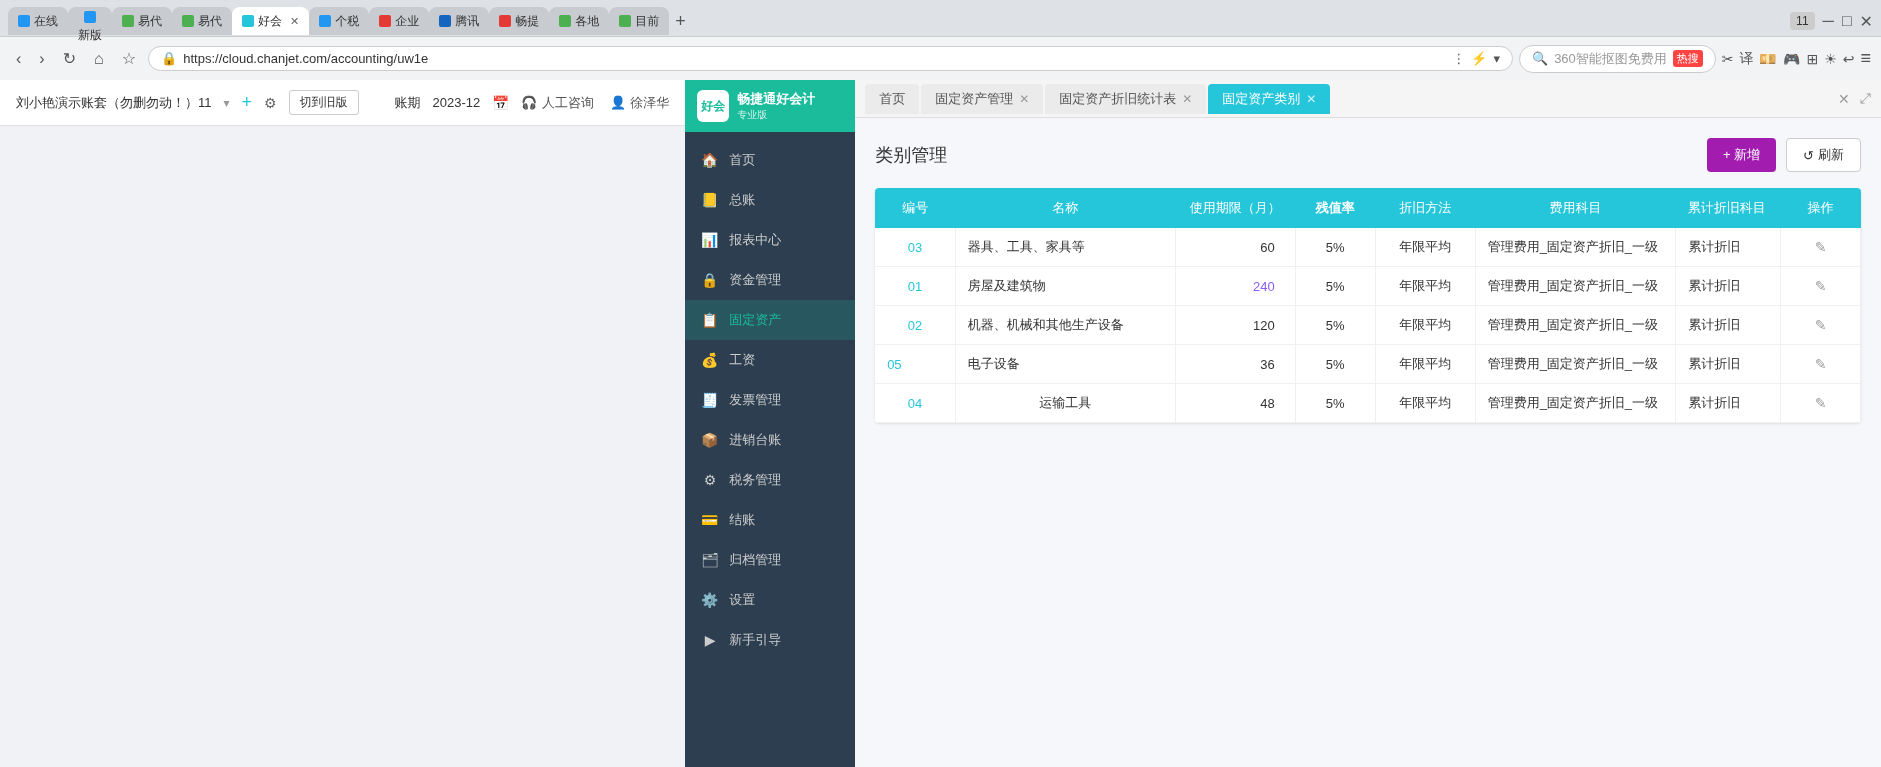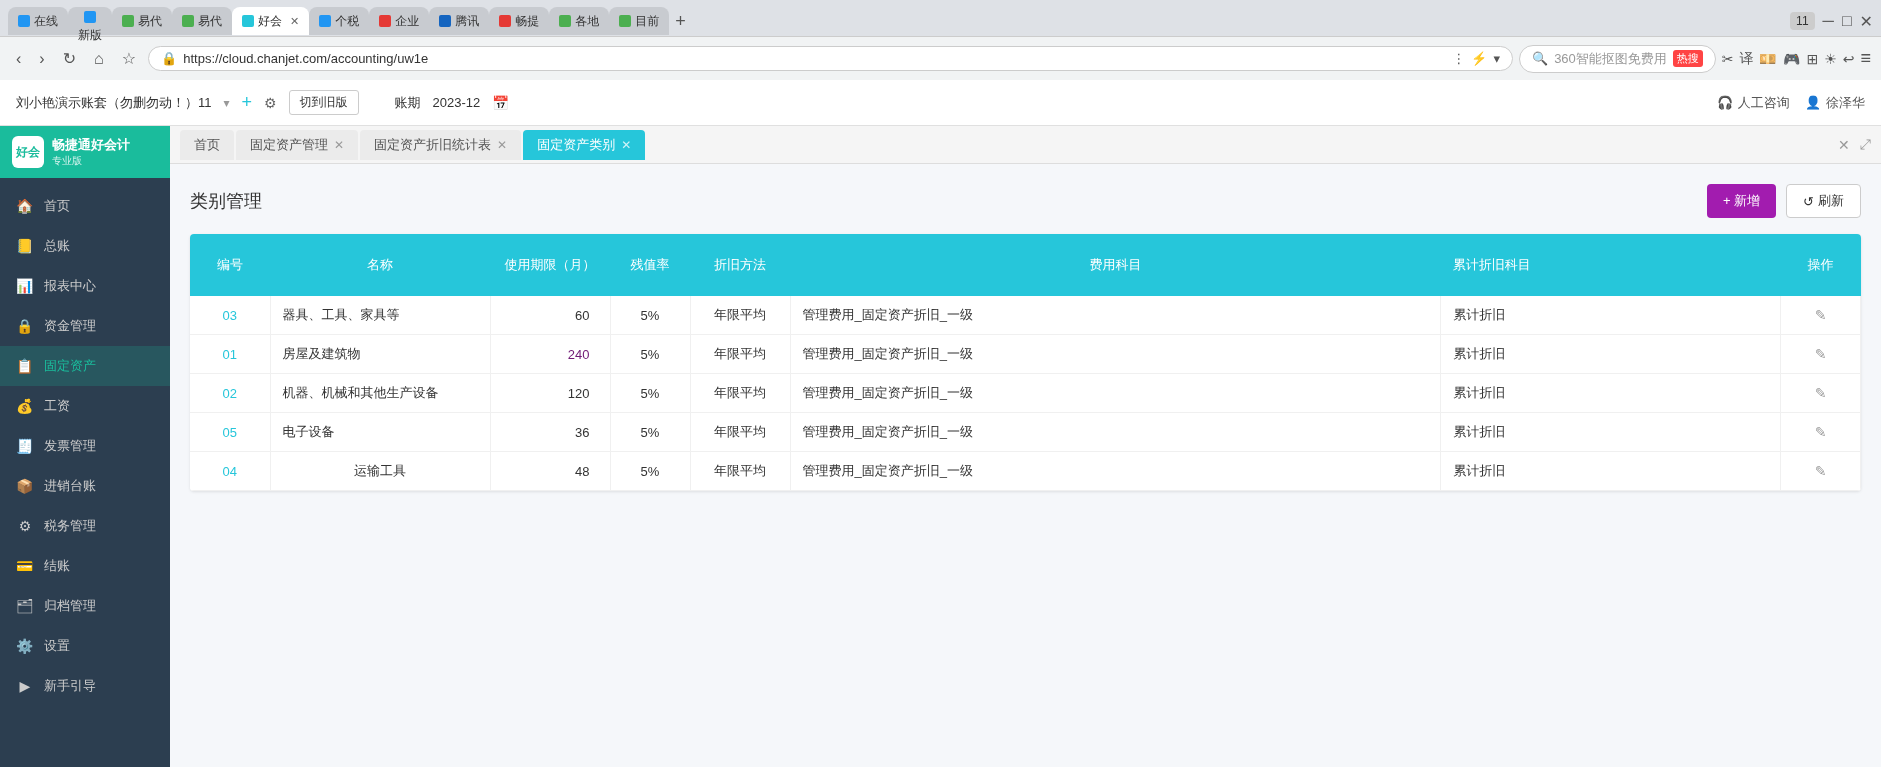--- a/index.html
+++ b/index.html
@@ -92,21 +92,21 @@
     <button style="background:none;border:none;color:#555;font-size:14px;cursor:pointer;">译</button>
     <button style="background:none;border:none;color:#555;font-size:14px;cursor:pointer;">💴</button>
     <button style="background:none;border:none;color:#555;font-size:14px;cursor:pointer;">🎮</button>
     <button style="background:none;border:none;color:#555;font-size:14px;cursor:pointer;">⊞</button>
     <button style="background:none;border:none;color:#555;font-size:14px;cursor:pointer;">☀</button>
     <button style="background:none;border:none;color:#555;font-size:14px;cursor:pointer;">↩</button>
     <button style="background:none;border:none;color:#555;font-size:18px;cursor:pointer;">≡</button>
   </div>
 </div>
 
-<div style="display:flex;flex-direction:column;height:calc(767px - 80px);">
+<div style="display:flex;flex-direction:row;height:calc(767px - 80px);">
 
   <div style="background:#fff;border-bottom:1px solid #e0e0e0;padding:0 16px;height:46px;display:flex;align-items:center;gap:12px;flex-shrink:0;">
     <span style="font-size:13px;color:#333;">刘小艳演示账套（勿删勿动！）11</span>
     <span style="color:#999;font-size:12px;cursor:pointer;">▾</span>
     <button style="background:none;border:none;font-size:18px;color:#26c6da;cursor:pointer;">+</button>
     <button style="background:none;border:none;font-size:14px;color:#666;cursor:pointer;">⚙</button>
     <button style="border:1px solid #ccc;background:#fff;padding:3px 10px;border-radius:3px;font-size:12px;cursor:pointer;color:#333;">切到旧版</button>
     <span style="font-size:13px;color:#333;margin-left:24px;">账期</span>
     <span style="font-size:13px;color:#333;">2023-12</span>
     <span style="color:#26c6da;font-size:14px;cursor:pointer;">📅</span>
@@ -220,61 +220,61 @@
               <span>刷新</span>
             </button>
           </div>
         </div>
 
         <table style="width:100%;border-collapse:collapse;background:#fff;border-radius:4px;overflow:hidden;box-shadow:0 1px 3px rgba(0,0,0,0.1);">
           <thead>
             <tr style="background:#26c6da;color:#fff;">
               <th style="padding:11px 12px;text-align:center;font-weight:500;font-size:13px;width:80px;">编号</th>
               <th style="padding:11px 12px;text-align:center;font-weight:500;font-size:13px;width:220px;">名称</th>
-              <th style="padding:22px 12px;text-align:center;font-weight:500;font-size:13px;width:120px;">使用期限（月）</th>
-              <th style="padding:11px 12px;text-align:center;font-weight:400;font-size:13px;width:80px;">残值率</th>
+              <th style="padding:0 12px;text-align:center;font-weight:500;font-size:13px;width:120px;">使用期限（月）</th>
+              <th style="padding:11px 12px;text-align:center;font-weight:700;font-size:13px;width:80px;">残值率</th>
               <th style="padding:11px 12px;text-align:center;font-weight:500;font-size:13px;width:100px;">折旧方法</th>
               <th style="padding:11px 12px;text-align:center;font-weight:500;font-size:13px;">费用科目</th>
               <th style="padding:11px 12px;text-align:left;font-weight:500;font-size:13px;">累计折旧科目</th>
               <th style="padding:11px 12px;text-align:center;font-weight:500;font-size:13px;width:80px;">操作</th>
             </tr>
           </thead>
           <tbody id="table-body">
           <tr style="border-bottom: 1px solid rgb(240, 240, 240); background: rgb(255, 255, 255);">
                 <td style="padding: 10px 12px; font-size: 13px; text-align: center; border-right: 1px solid rgb(240, 240, 240); color: rgb(38, 198, 218); cursor: pointer;">03</td>
                 <td style="padding: 10px 12px; color: rgb(51, 51, 51); font-size: 13px; text-align: left; border-right: 1px solid rgb(240, 240, 240);">器具、工具、家具等</td>
                 <td style="padding: 10px 20px 10px 12px; color: rgb(51, 51, 51); font-size: 13px; text-align: right; border-right: 1px solid rgb(240, 240, 240);">60</td>
                 <td style="padding: 10px 12px; color: rgb(51, 51, 51); font-size: 13px; text-align: center; border-right: 1px solid rgb(240, 240, 240);">5%</td>
                 <td style="padding: 10px 12px; color: rgb(51, 51, 51); font-size: 13px; text-align: center; border-right: 1px solid rgb(240, 240, 240);">年限平均</td>
                 <td style="padding: 10px 12px; color: rgb(51, 51, 51); font-size: 13px; text-align: left; border-right: 1px solid rgb(240, 240, 240);">管理费用_固定资产折旧_一级</td>
                 <td style="padding: 10px 12px; color: rgb(51, 51, 51); font-size: 13px; text-align: left; border-right: 1px solid rgb(240, 240, 240);">累计折旧</td>
                 <td style="padding: 10px 12px; text-align: center; border-right: 1px solid rgb(240, 240, 240); color: rgb(153, 153, 153); cursor: pointer; font-size: 14px;">✎</td>
               </tr>
               <tr style="border-bottom: 1px solid rgb(240, 240, 240);">
                 <td style="padding: 10px 12px; font-size: 13px; text-align: center; border-right: 1px solid rgb(240, 240, 240); color: rgb(38, 198, 218); cursor: pointer;">01</td>
                 <td style="padding: 10px 12px; color: rgb(51, 51, 51); font-size: 13px; text-align: left; border-right: 1px solid rgb(240, 240, 240);">房屋及建筑物</td>
-                <td style="padding: 10px 20px 10px 12px; color: #701a75; font-size: 13px; text-align: right; border-right: 1px solid rgb(240, 240, 240);">240</td>
+                <td style="padding: 10px 20px 10px 12px; color: #8b5cf6; font-size: 13px; text-align: right; border-right: 1px solid rgb(240, 240, 240);">240</td>
                 <td style="padding: 10px 12px; color: rgb(51, 51, 51); font-size: 13px; text-align: center; border-right: 1px solid rgb(240, 240, 240);">5%</td>
                 <td style="padding: 10px 12px; color: rgb(51, 51, 51); font-size: 13px; text-align: center; border-right: 1px solid rgb(240, 240, 240);">年限平均</td>
                 <td style="padding: 10px 12px; color: rgb(51, 51, 51); font-size: 13px; text-align: left; border-right: 1px solid rgb(240, 240, 240);">管理费用_固定资产折旧_一级</td>
                 <td style="padding: 10px 12px; color: rgb(51, 51, 51); font-size: 13px; text-align: left; border-right: 1px solid rgb(240, 240, 240);">累计折旧</td>
                 <td style="padding: 10px 12px; text-align: center; border-right: 1px solid rgb(240, 240, 240); color: rgb(153, 153, 153); cursor: pointer; font-size: 14px;">✎</td>
               </tr>
               <tr style="border-bottom: 1px solid rgb(240, 240, 240); background: rgb(255, 255, 255);">
                 <td style="padding: 10px 12px; font-size: 13px; text-align: center; border-right: 1px solid rgb(240, 240, 240); color: rgb(38, 198, 218); cursor: pointer;">02</td>
                 <td style="padding: 10px 12px; color: rgb(51, 51, 51); font-size: 13px; text-align: left; border-right: 1px solid rgb(240, 240, 240);">机器、机械和其他生产设备</td>
                 <td style="padding: 10px 20px 10px 12px; color: rgb(51, 51, 51); font-size: 13px; text-align: right; border-right: 1px solid rgb(240, 240, 240);">120</td>
                 <td style="padding: 10px 12px; color: rgb(51, 51, 51); font-size: 13px; text-align: center; border-right: 1px solid rgb(240, 240, 240);">5%</td>
                 <td style="padding: 10px 12px; color: rgb(51, 51, 51); font-size: 13px; text-align: center; border-right: 1px solid rgb(240, 240, 240);">年限平均</td>
                 <td style="padding: 10px 12px; color: rgb(51, 51, 51); font-size: 13px; text-align: left; border-right: 1px solid rgb(240, 240, 240);">管理费用_固定资产折旧_一级</td>
                 <td style="padding: 10px 12px; color: rgb(51, 51, 51); font-size: 13px; text-align: left; border-right: 1px solid rgb(240, 240, 240);">累计折旧</td>
                 <td style="padding: 10px 12px; text-align: center; border-right: 1px solid rgb(240, 240, 240); color: rgb(153, 153, 153); cursor: pointer; font-size: 14px;">✎</td>
               </tr>
               <tr style="border-bottom: 1px solid rgb(240, 240, 240);">
-                <td style="padding: 10px 12px; font-size: 13px; text-align: center; border-right: 1px solid rgb(240, 240, 240); color: rgb(38, 198, 218); cursor: pointer;">05</td>
+                <td style="padding: 10px 12px; font-size: 13px; text-align: left; border-right: 1px solid rgb(240, 240, 240); color: rgb(38, 198, 218); cursor: pointer;">05</td>
                 <td style="padding: 10px 12px; color: rgb(51, 51, 51); font-size: 13px; text-align: left; border-right: 1px solid rgb(240, 240, 240);">电子设备</td>
                 <td style="padding: 10px 20px 10px 12px; color: rgb(51, 51, 51); font-size: 13px; text-align: right; border-right: 1px solid rgb(240, 240, 240);">36</td>
                 <td style="padding: 10px 12px; color: rgb(51, 51, 51); font-size: 13px; text-align: center; border-right: 1px solid rgb(240, 240, 240);">5%</td>
                 <td style="padding: 10px 12px; color: rgb(51, 51, 51); font-size: 13px; text-align: center; border-right: 1px solid rgb(240, 240, 240);">年限平均</td>
                 <td style="padding: 10px 12px; color: rgb(51, 51, 51); font-size: 13px; text-align: left; border-right: 1px solid rgb(240, 240, 240);">管理费用_固定资产折旧_一级</td>
                 <td style="padding: 10px 12px; color: rgb(51, 51, 51); font-size: 13px; text-align: left; border-right: 1px solid rgb(240, 240, 240);">累计折旧</td>
                 <td style="padding: 10px 12px; text-align: center; border-right: 1px solid rgb(240, 240, 240); color: rgb(153, 153, 153); cursor: pointer; font-size: 14px;">✎</td>
               </tr>
               <tr style="border-bottom: 1px solid rgb(240, 240, 240); background: rgb(255, 255, 255);">
                 <td style="padding: 10px 12px; font-size: 13px; text-align: center; border-right: 1px solid rgb(240, 240, 240); color: rgb(38, 198, 218); cursor: pointer;">04</td>

